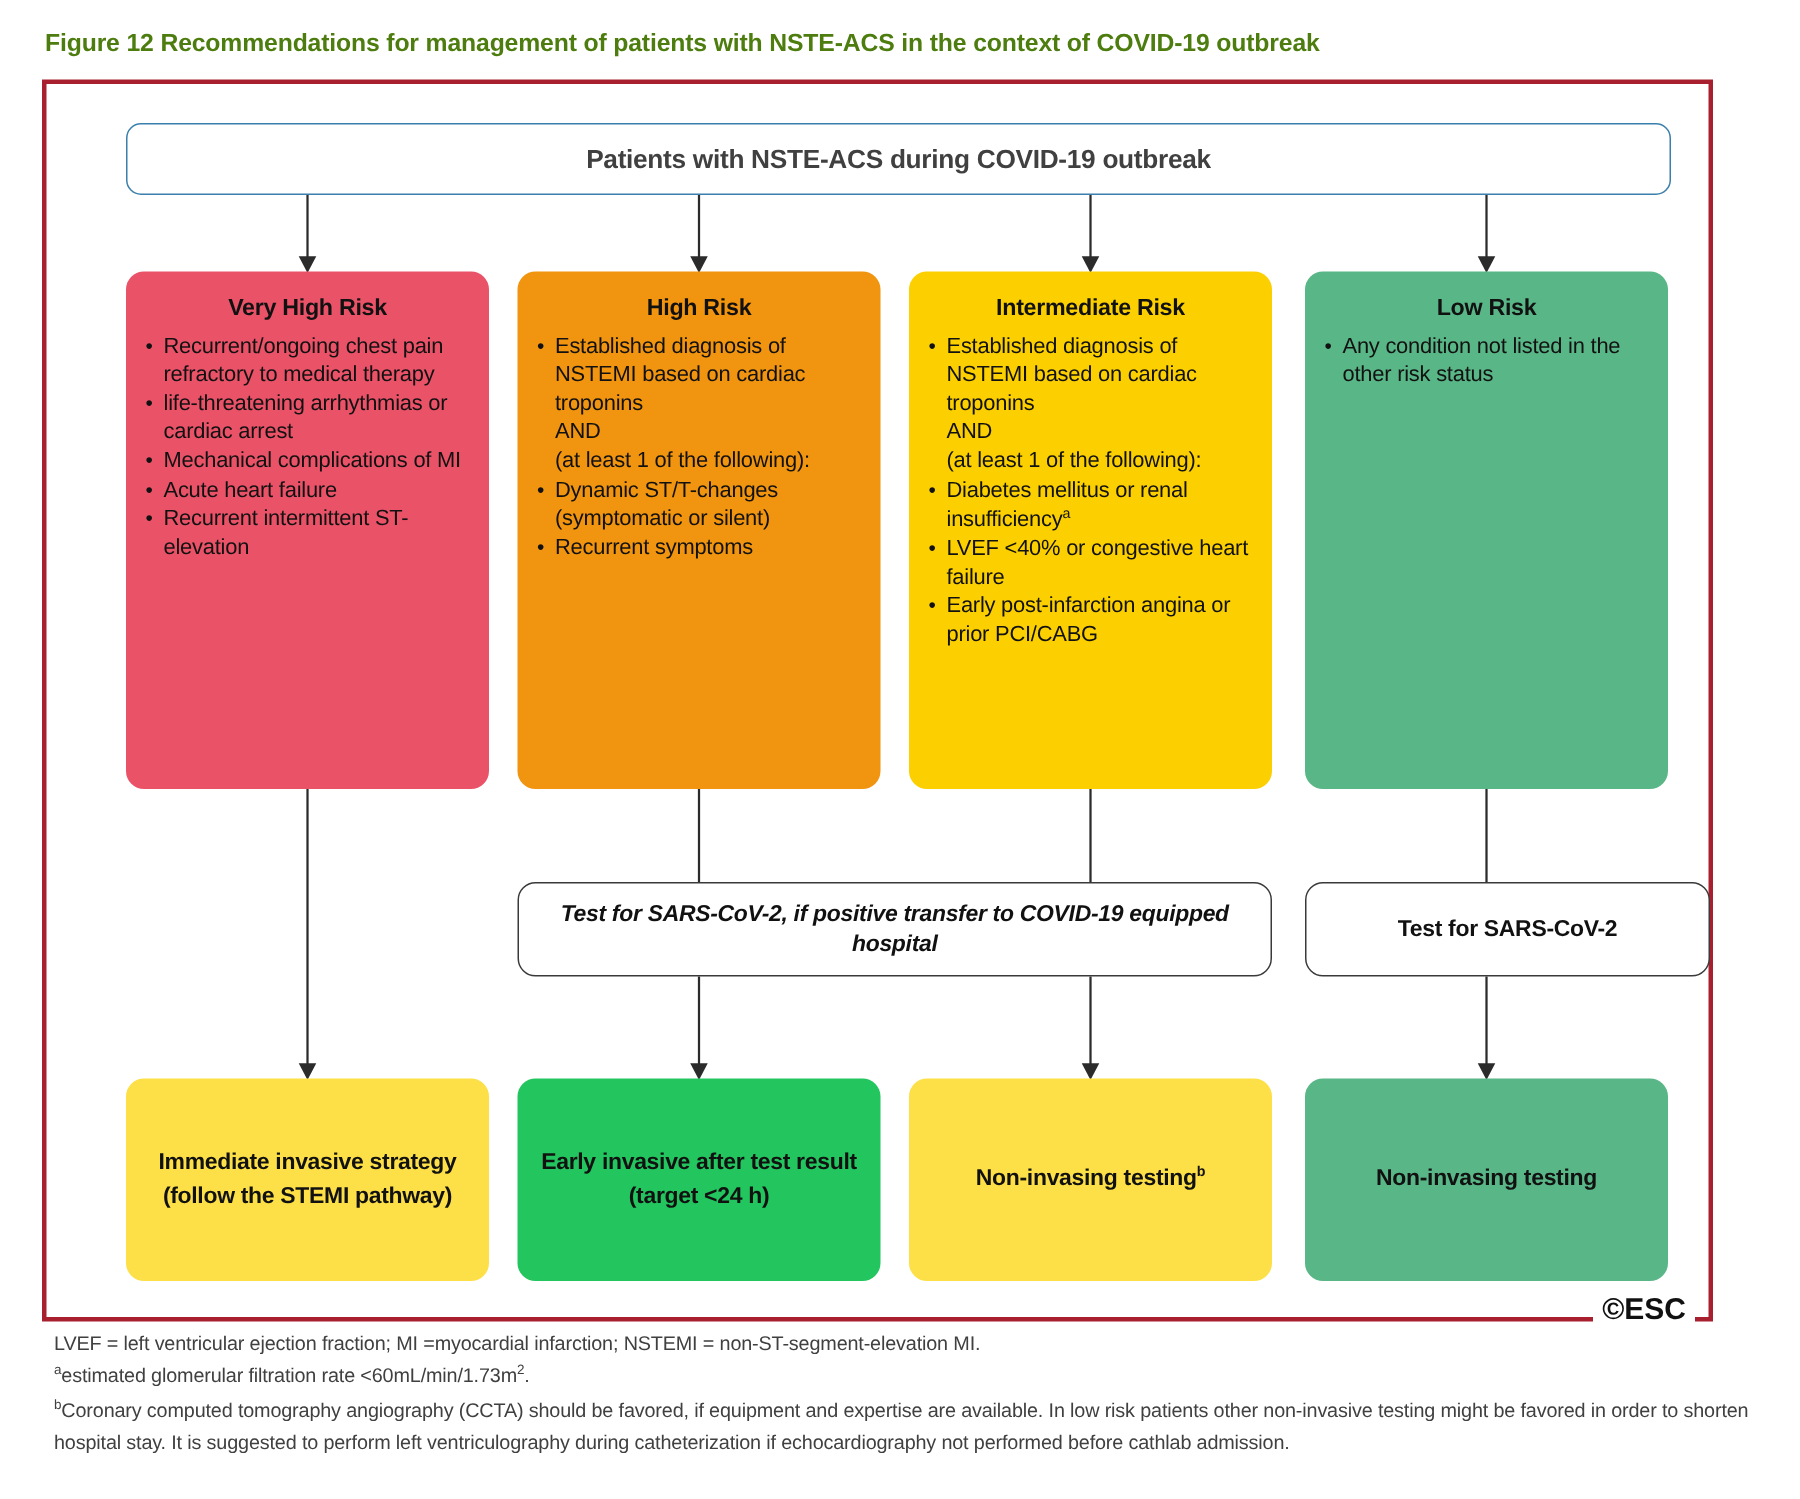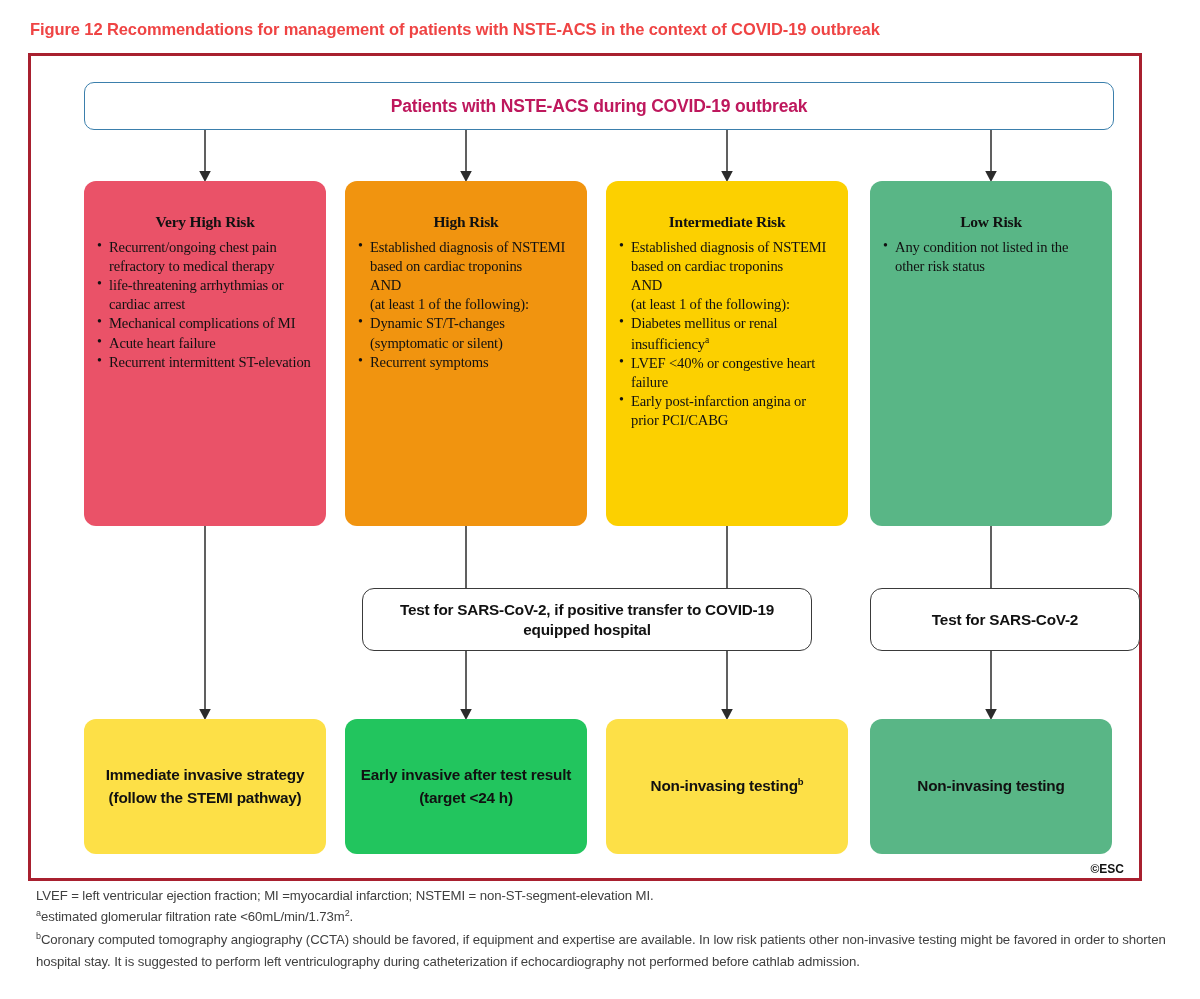--- a/index.html
+++ b/index.html
@@ -16,21 +16,21 @@
     overflow: hidden;
   }
 
   
   #figure-caption {
     position: absolute;
     left: 30px; top: 20px;
     width: 1140px;
     font-size: 16.5px;
     font-weight: bold;
-    color: #ef4444;
+    color: #4d7c0f;
     letter-spacing: -0.1px;
     white-space: nowrap;
   }
 
   
   #red-frame {
     position: absolute;
     left: 28px; top: 53px;
     width: 1114px;
     height: 828px;
@@ -47,35 +47,34 @@
     border: 1.6px solid #3B7FAC;
     border-radius: 10px;
     background: #ffffff;
     display: flex;
     align-items: center;
     justify-content: center;
   }
   #top-box .boxtitle {
     font-size: 17.5px;
     font-weight: bold;
-    color: #be185d;
+    color: #404040;
     letter-spacing: -0.2px;
   }
 
   
   .risk-card {
     position: absolute;
     top: 181px;
     width: 242px;
     height: 345px;
     border-radius: 12px;
-    padding: 26px 12px 10px 12px;
+    padding: 10px 12px 10px 12px;
     color: #111;
     overflow: hidden;
-    font-family: Liberation Serif, serif;
   }
   .risk-card .card-title {
     text-align: center;
     font-weight: bold;
     font-size: 15.5px;
     margin: 6px 0 7px 0;
     letter-spacing: -0.2px;
   }
   .risk-card ul {
     margin: 0; padding: 0; list-style: none;
@@ -112,21 +111,21 @@
     align-items: center;
     justify-content: center;
     text-align: center;
     font-weight: bold;
     font-size: 15.3px;
     color: #111;
     line-height: 1.3;
     letter-spacing: -0.2px;
     padding: 4px 10px;
   }
-  #test-box-main  { left: 362px; top: 588px; width: 450px; height: 63px; }
+  #test-box-main  { left: 345px; top: 588px; width: 503px; height: 63px; font-style: italic; }
   #test-box-low   { left: 870px; top: 588px; width: 270px; height: 63px; }
 
   
   .outcome-box {
     position: absolute;
     top: 719px;
     width: 242px;
     height: 135px;
     border-radius: 12px;
     display: flex;
@@ -151,21 +150,21 @@
     position: absolute;
     left: 0; top: 0;
     width: 1200px; height: 999px;
     pointer-events: none;
   }
 
   
   #esc-mark {
     position: absolute;
     right: 70px; top: 862px;
-    font-size: 12px;
+    font-size: 20px;
     font-weight: bold;
     color: #111;
     background: #ffffff;
     padding: 0 6px;
   }
 
   
   #footnotes {
     position: absolute;
     left: 36px; top: 886px;

